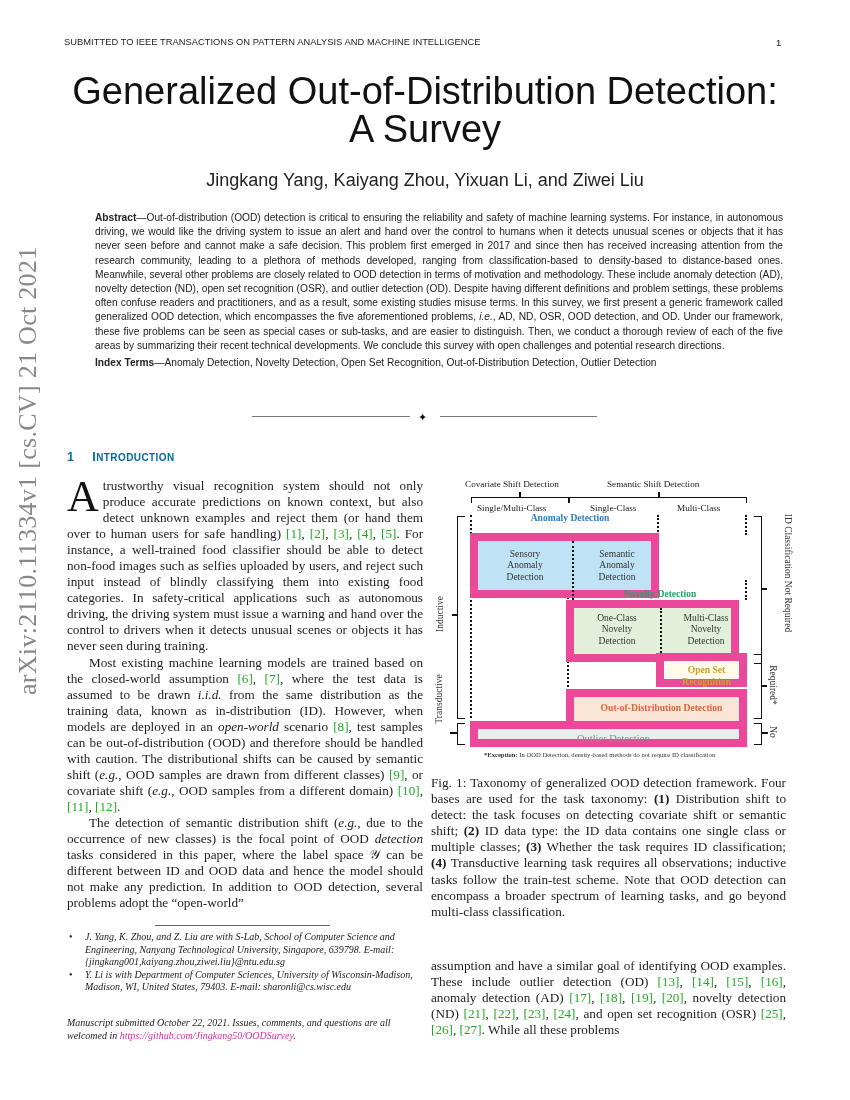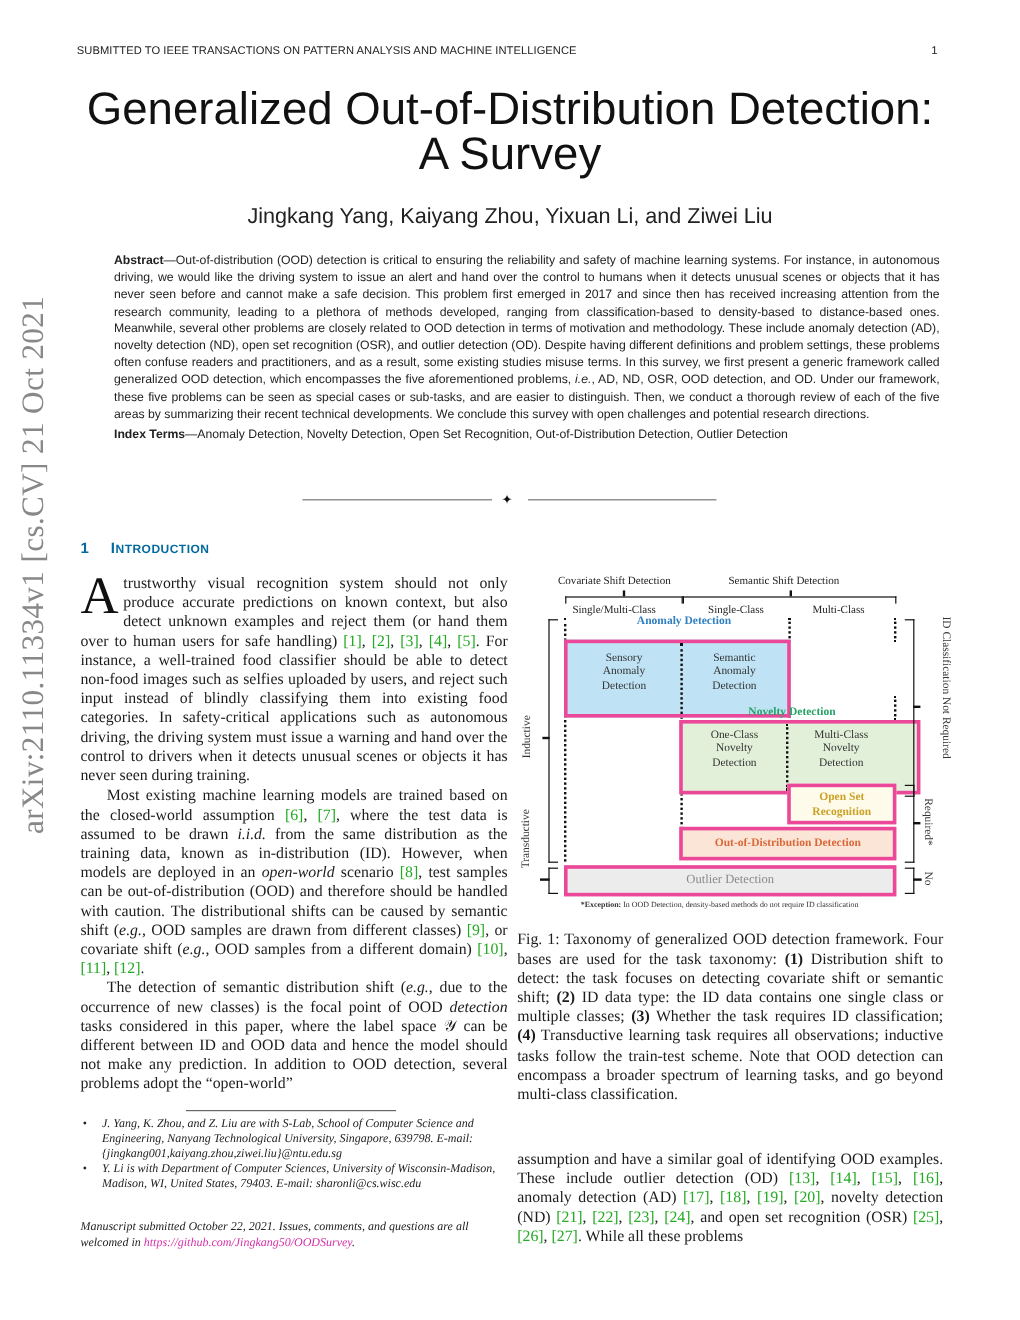--- a/index.html
+++ b/index.html
@@ -46,21 +46,21 @@
 
   
   .figure { left:430px; top:470px; width:360px; height:295px; }
   .fig-txt { position:absolute; font-family:"Liberation Serif", serif; font-size:9.2px; color:#222; white-space:nowrap; }
   .brace-h { position:absolute; border:1.5px solid #111; border-bottom:none; height:5px; }
   .brace-v-l { position:absolute; border:1.5px solid #111; border-right:none; width:5px; }
   .brace-v-r { position:absolute; border:1.5px solid #111; border-left:none; width:5px; }
   .tick-v { position:absolute; width:1.5px; background:#111; }
   .tick-h { position:absolute; height:1.5px; background:#111; }
   .dots-v { position:absolute; width:0; border-left:2.5px dotted #111; }
-  .box { position:absolute; border:3px solid #ec4899; box-sizing:border-box; }
+  .box { position:absolute; border:8px solid #ec4899; box-sizing:border-box; }
   .box-label { position:absolute; text-align:center; font-family:"Liberation Serif", serif; font-size:9.5px; line-height:11.3px; color:#333; }
   .cat-label { position:absolute; font-family:"Liberation Serif", serif; font-weight:bold; font-size:9.6px; text-align:center; white-space:nowrap; }
   .rot-l { position:absolute; transform:rotate(-90deg); transform-origin:center; font-family:"Liberation Serif", serif; font-size:9.5px; color:#333; white-space:nowrap; text-align:center; }
   .rot-r { position:absolute; transform:rotate(90deg); transform-origin:center; font-family:"Liberation Serif", serif; font-size:9.5px; color:#333; white-space:nowrap; text-align:center; }
   .exception { position:absolute; left:54px; top:281px; font-family:"Liberation Serif", serif; font-size:6.6px; color:#333; white-space:nowrap; }
 
   .caption { left:431px; width:355px; top:775px; font-size:13.2px; line-height:16.1px; text-align:justify; color:#1c1c1c; }
   .col-right { left:431px; width:355px; top:958px; }
   .col-right p { margin:0; }
 </style>
@@ -128,36 +128,36 @@
     <div class="dots-v" style="left:94px;top:0;height:59px"></div>
     <div class="box-label" style="left:6px;top:8px;width:82px;white-space:pre-line">Sensory
 Anomaly
 Detection</div>
     <div class="box-label" style="left:98px;top:8px;width:82px;white-space:pre-line">Semantic
 Anomaly
 Detection</div>
   </div>
 
   <div class="cat-label" style="left: 170px; top: 118px; width: 120px; color: rgb(39, 162, 103);">Novelty Detection</div>
-  <div class="box" style="left:136px;top:130px;width:201px;height:62px;background:#e2f0d9">
+  <div class="box" style="left:136px;top:130px;width:173px;height:62px;background:#e2f0d9">
     <div class="dots-v" style="left:86px;top:0;height:56px"></div>
     <div class="box-label" style="left:2px;top:5px;width:82px;white-space:pre-line">One-Class
 Novelty
 Detection</div>
     <div class="box-label" style="left:90px;top:5px;width:84px;white-space:pre-line">Multi-Class
 Novelty
 Detection</div>
   </div>
 
   <div class="box" style="left:226px;top:183px;width:91px;height:34px;background:#fffbea">
     <div class="cat-label" style="left: 0px; top: 3px; width: 85px; line-height: 11.5px; white-space: pre-line; color: rgb(201, 162, 39);">Open Set
 Recognition</div>
   </div>
 
-  <div class="box" style="left:136px;top:219px;width:181px;height:28px;background:#fbe5d6">
+  <div class="box" style="left:136px;top:219px;width:181px;height:40px;background:#fbe5d6">
     <div class="cat-label" style="left: 0px; top: 5px; width: 175px; color: rgb(217, 104, 58);">Out-of-Distribution Detection</div>
   </div>
 
   <div class="box" style="left:40px;top:251px;width:277px;height:26px;background:#ececec">
     <div class="cat-label" style="left: 0px; top: 4px; width: 271px; font-weight: normal; font-size: 10.5px; color: rgb(138, 138, 138);">Outlier Detection</div>
   </div>
 
   <div class="brace-v-l" style="left:27px;top:46px;width:7px;height:201px"></div>
   <div class="tick-h" style="left:22px;top:144px;width:6px"></div>
   <div class="rot-l" style="left:-20px;top:139px;width:60px">Inductive</div>

